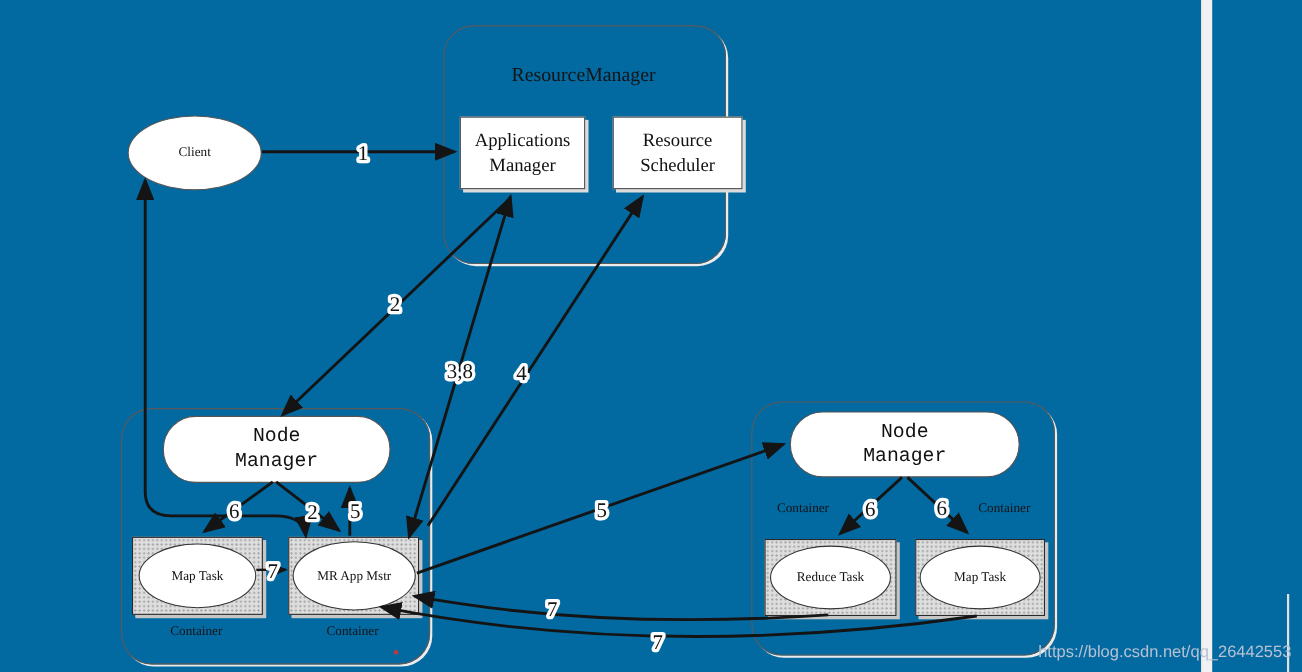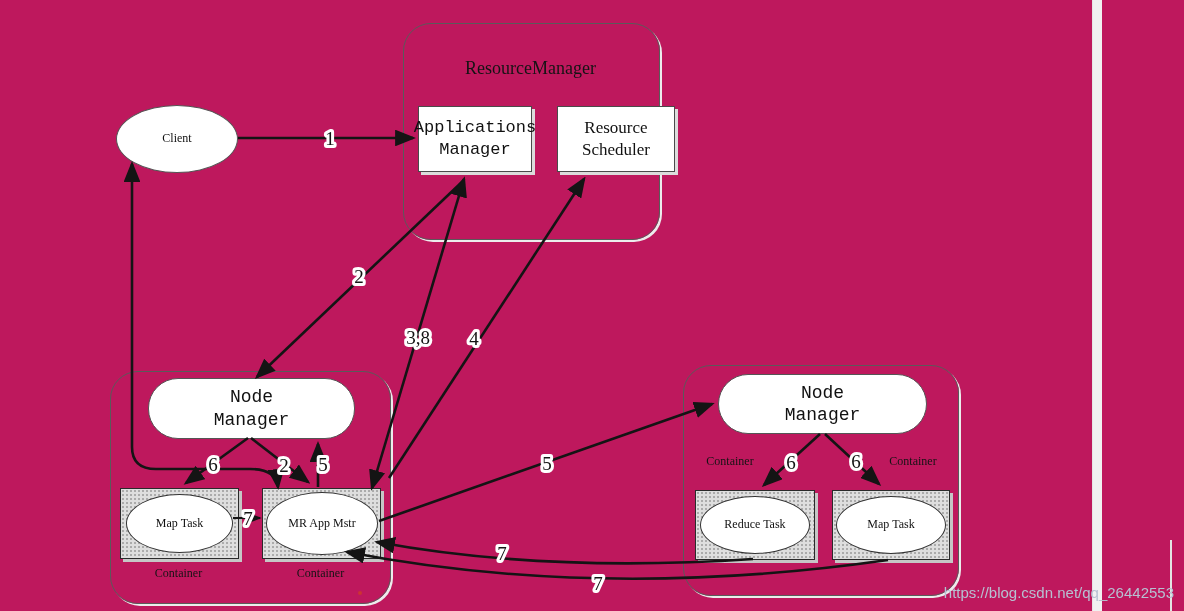--- a/index.html
+++ b/index.html
@@ -1,17 +1,17 @@
 <!DOCTYPE html>
 <html><head>
 <meta charset="utf-8">
 <style>
   html,body{margin:0;padding:0;background:#ffffff;}
   #stage{
-    position:relative;width:1184px;height:611px;background:#be185d;
+    position:relative;width:1184px;height:611px;background:#0369a1;
     font-family:"Liberation Serif","DejaVu Serif",serif;color:#111;
     overflow:hidden;
   }
   
   .group{
     position:absolute;border:1.5px solid #5a5a5a;border-radius:28px;
     background:transparent;box-shadow:2px 2px 0 #ececec;
   }
   
   .subbox{
@@ -78,21 +78,21 @@
 <body>
 
 <div id="stage">
 
   <div class="scan-band"></div>
   <div class="scan-line"></div>
   <div class="red-dot"></div>
 
   <div class="group" style="left:403px;top:23px;width:255px;height:215px;"></div>
   <div class="rm-title" style="left:403px;top:58px;width:255px;">ResourceManager</div>
-  <div class="subbox" style="left:418px;top:106px;width:112px;height:64px;font-family:Liberation Mono, monospace;">
+  <div class="subbox" style="left:418px;top:106px;width:112px;height:64px;">
     <span>Applications Manager</span>
   </div>
   <div class="subbox" style="left:536px;top:106px;width:116px;height:64px;margin-left:21px;">
     <span>Resource Scheduler</span>
   </div>
 
   <div class="ell" style="left:116px;top:105px;width:120px;height:66px;border-color:#555;border-width:1.3px;">
     <span>Client</span>
   </div>
 

